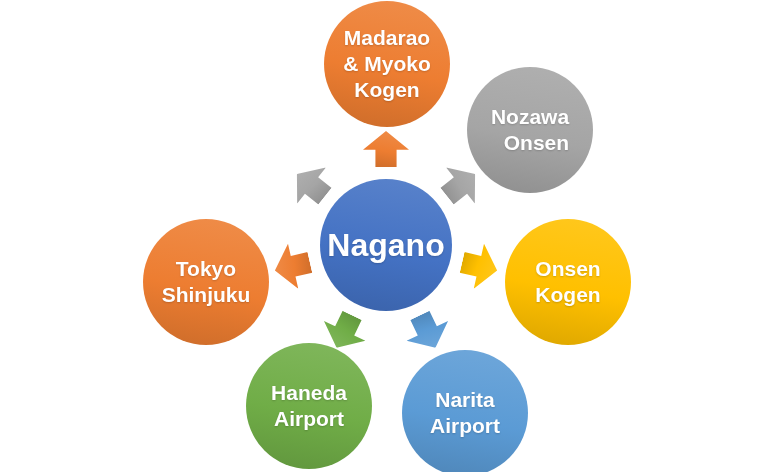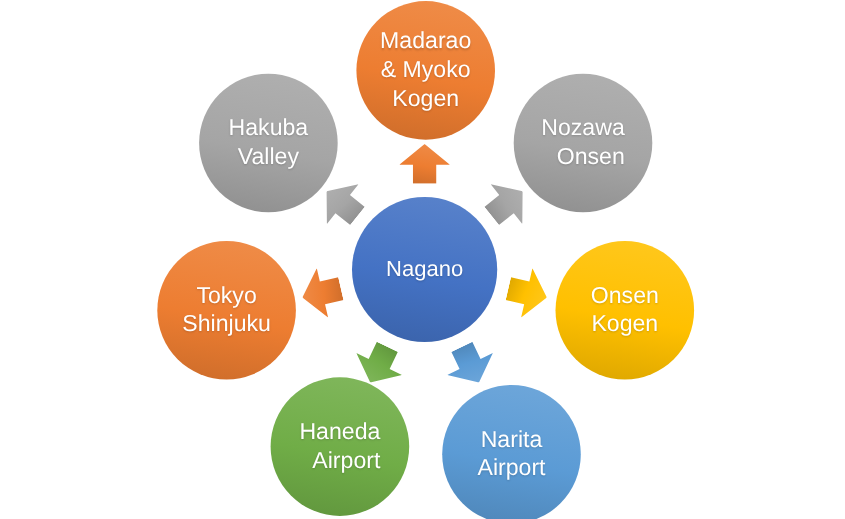--- a/index.html
+++ b/index.html
@@ -17,36 +17,37 @@
   }
   .node {
     position: absolute;
     width: 126px;
     height: 126px;
     border-radius: 50%;
     display: flex;
     align-items: center;
     justify-content: center;
     text-align: center;
+    font-weight: bold;
   }
   .node .label {
     color: #FFFFFF;
     font-size: 21px;
     line-height: 26px;
     white-space: pre-line;
     text-shadow: 0 1px 2px rgba(0,0,0,0.18);
   }
   .node.center {
     width: 132px;
     height: 132px;
     left: 320px;
     top: 179px;
   }
   .node.center .label {
-    font-size: 20px;
+    font-size: 32px;
     line-height: 32px;
   }
   
   .pos-madarao { left: 324px; top: 1px; }
   .pos-nozawa  { left: 467px; top: 67px; }
   .pos-shiga   { left: 505px; top: 219px; }
   .pos-narita  { left: 402px; top: 350px; text-align: center; }
   .pos-haneda  { left: 246px; top: 343px; }
   .pos-tokyo   { left: 143px; top: 219px; }
   .pos-hakuba  { left: 181px; top: 67px; }
@@ -91,30 +92,26 @@
 Onsen</span>
   </div>
   <div class="node pos-shiga" style="background: linear-gradient(190deg, rgb(255, 200, 31) 0%, rgb(255, 192, 0) 55%, rgb(219, 165, 0) 100%);">
     <span class="label">Onsen
 Kogen</span>
   </div>
   <div class="node pos-narita" style="background: linear-gradient(190deg, rgb(111, 167, 218) 0%, rgb(91, 155, 213) 55%, rgb(78, 133, 183) 100%);">
     <span class="label">Narita
 Airport</span>
   </div>
-  <div class="node pos-haneda" style="background: linear-gradient(190deg, rgb(129, 183, 93) 0%, rgb(112, 173, 71) 55%, rgb(96, 149, 61) 100%); text-align: right;">
+  <div class="node pos-haneda" style="background: linear-gradient(190deg, rgb(129, 183, 93) 0%, rgb(112, 173, 71) 55%, rgb(96, 149, 61) 100%);">
     <span class="label">Haneda
 Airport</span>
   </div>
   <div class="node pos-tokyo" style="background: linear-gradient(190deg, rgb(239, 141, 74) 0%, rgb(237, 125, 49) 55%, rgb(204, 108, 42) 100%);">
     <span class="label">Tokyo
 Shinjuku</span>
-  </div>
-  <div class="node pos-hakuba" style="background: linear-gradient(190deg, rgb(176, 176, 176) 0%, rgb(165, 165, 165) 55%, rgb(142, 142, 142) 100%);">
-    <span class="label">Hakuba
-Valley</span>
   </div>
 
   <div class="node center" style="background: linear-gradient(190deg, rgb(90, 131, 203) 0%, rgb(68, 114, 196) 55%, rgb(58, 98, 169) 100%);">
     <span class="label">Nagano</span>
   </div>
 
 </div>
 
 </body></html>

